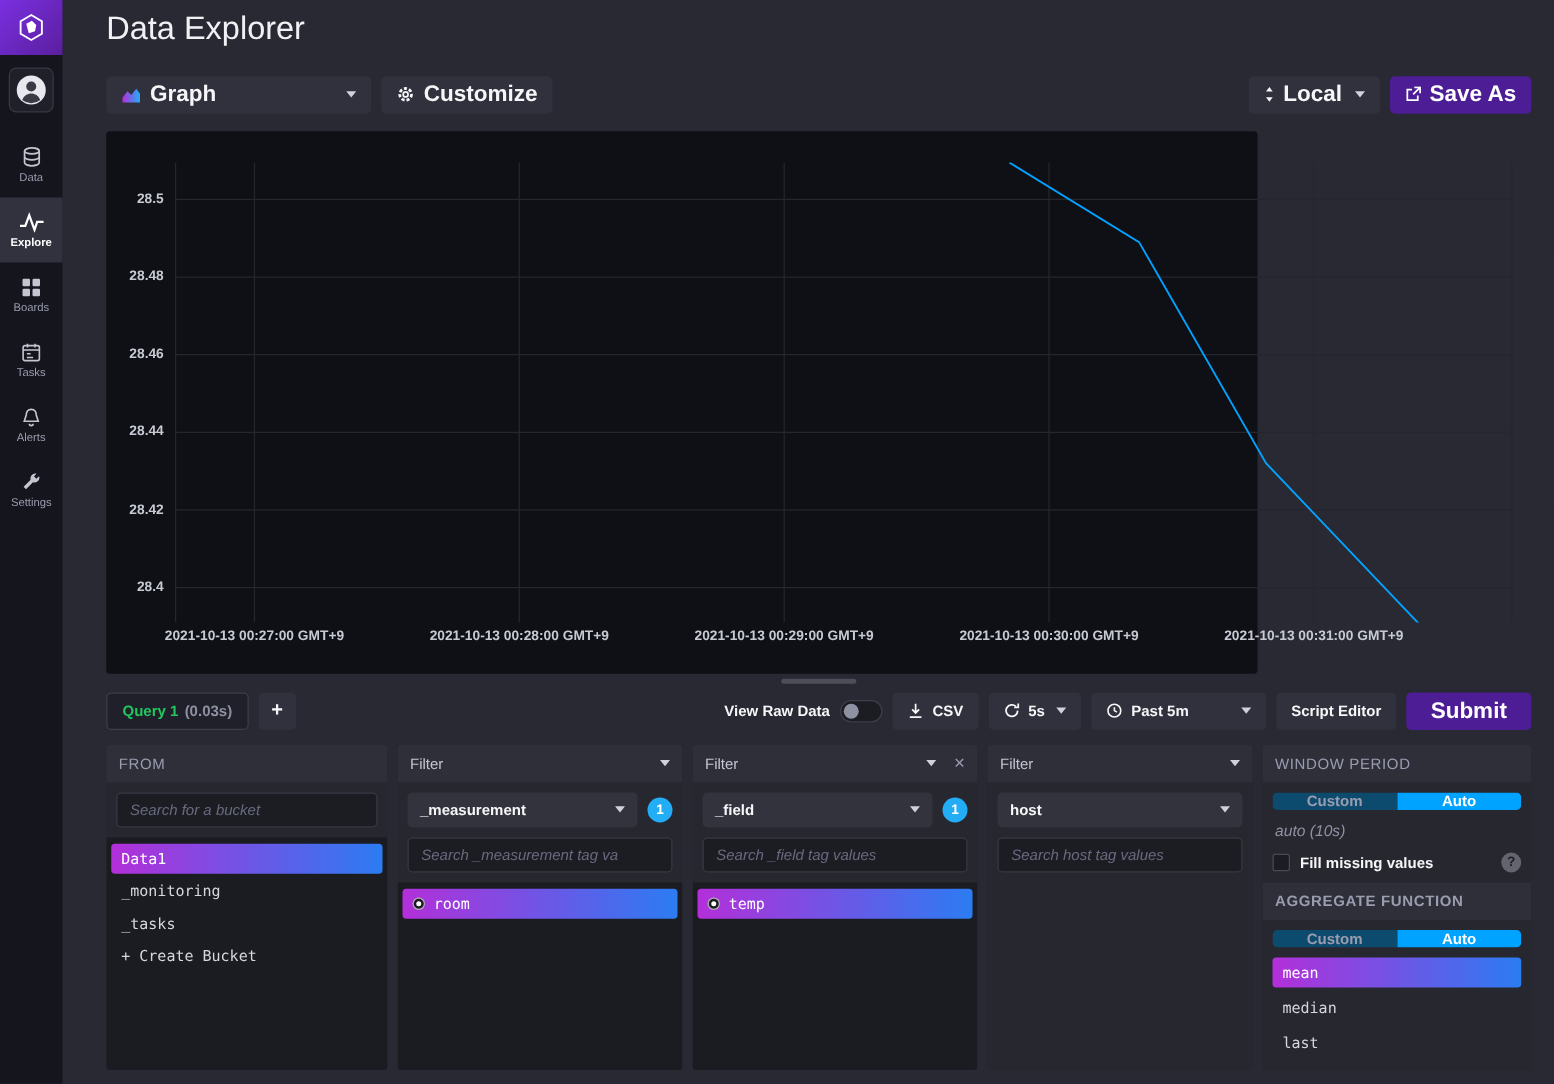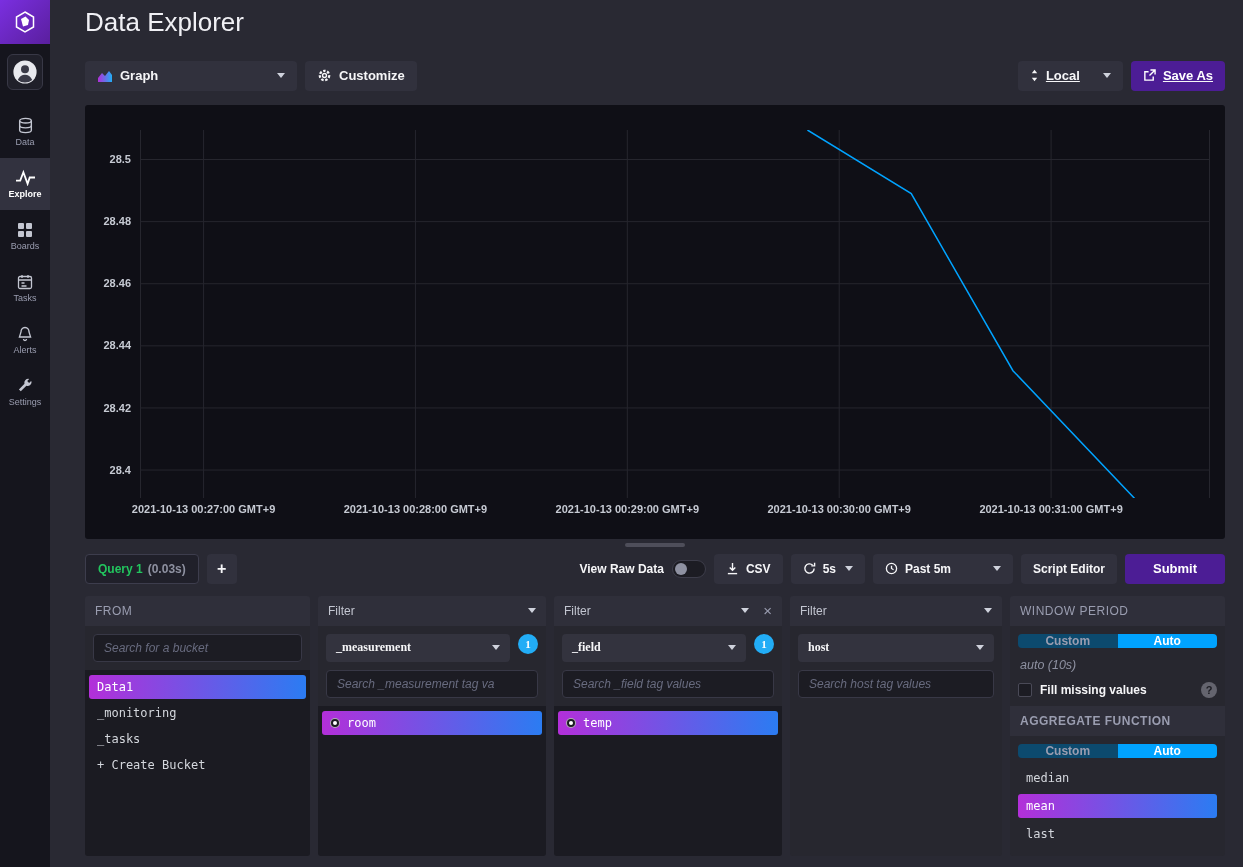--- a/index.html
+++ b/index.html
@@ -21,32 +21,32 @@
   .nav-item svg { color:#c3c6d1; }
   .nav-item.active { background:#32323f; }
   .nav-item.active .nav-label { color:#ffffff; font-weight:bold; }
   .nav-item.active svg { color:#ffffff; }
 
   
   .main { flex:1; padding:0 18px 0 35px; }
   h1 { font-size:26px; font-weight:500; color:#f0f0f5; margin:8px 0 24px; line-height:1.1; }
 
   .toolbar { display:flex; align-items:center; gap:8px; margin-bottom:14px; }
-  .toolbar .right { margin-left:auto; display:flex; gap:8px;text-decoration:underline; }
-  .btn { height:30px; background:#31313d; color:#f6f6f8; border:none; border-radius:4px; font-size:13px; font-weight:bold; display:inline-flex; align-items:center; gap:7px; padding:0 12px; cursor:pointer; font-family:inherit; }
+  .toolbar .right { margin-left:auto; display:flex; gap:8px; }
+  .btn { height:30px; background:#31313d; color:#f6f6f8; border:none; border-radius:4px; font-size:18px; font-weight:bold; display:inline-flex; align-items:center; gap:7px; padding:0 12px; cursor:pointer; font-family:inherit; }
   .btn.blue { background:#4c1d95; color:#fff; }
   .btn svg { flex-shrink:0; }
   .dropdown-btn { justify-content:flex-start; }
   .dd-graph { width:212px; }
   .dd-local { width:105px; }
   .caret { width:0; height:0; border-left:4px solid transparent; border-right:4px solid transparent; border-top:5px solid #cfd2dc; margin-left:auto; }
   .caret.inline { margin-left:2px; }
 
   
-  .chart-panel { position:relative; width:1140px; height:434px; background:#0f0f16; border-radius:3px; }
+  .chart-panel { position:relative; width:921px; height:434px; background:#0f0f16; border-radius:3px; }
   #chart-svg { position:absolute; left:55px; top:25px; }
   #y-labels { position:absolute; left:0; top:25px; width:55px; height:368px; }
   .ytick { position:absolute; right:9px; transform:translateY(-50%); font-size:11px; font-weight:bold; color:#c6cad3; }
   #x-labels { position:absolute; left:55px; top:398px; width:1070px; height:20px; }
   .xtick { position:absolute; transform:translateX(-50%); font-size:11px; font-weight:bold; color:#c6cad3; white-space:nowrap; }
   .chart-scrollbar { width:60px; height:4px; background:#4e4e5a; border-radius:2px; margin:4px auto 0; cursor:pointer; }
 
   
   .query-bar { display:flex; align-items:center; gap:8px; margin-top:7px; }
   .query-tab { height:30px; background:#20202a; border:1px solid #3d3d4d; border-radius:4px; display:inline-flex; align-items:center; gap:5px; padding:0 12px; font-size:12px; cursor:pointer; }
@@ -63,21 +63,21 @@
   
   .builder { display:flex; gap:8px; margin-top:12px; height:260px; overflow:hidden; }
   .col { display:flex; flex-direction:column; border-radius:3px; overflow:hidden; }
   .col1 { width:225px; } .col2 { width:228px; } .col3 { width:228px; } .col4 { width:212px; } .col5 { flex:1; }
   .col-header { height:30px; flex-shrink:0; background:#2f2f3a; display:flex; align-items:center; gap:8px; padding:0 10px; font-size:12px; font-weight:normal; color:#c3c6d1; }
   .col-header.upper { color:#9a9db0; letter-spacing:.5px; }
   .col-header .close { margin-left:6px; color:#9a9db0; font-size:15px; line-height:1; cursor:pointer; }
   .col-body { flex:1; background:#27272f; padding:8px; display:flex; flex-direction:column; gap:8px; overflow:hidden; }
   .search-input { height:28px; background:#1c1c23; border:1px solid #383846; border-radius:4px; padding:0 10px; font-size:12px; font-style:italic; color:#e0e2ea; font-family:inherit; width:100%; }
   .search-input::placeholder { color:#686b7f; font-style:italic; }
-  .dd-row { display:flex; gap:8px;font-family:Liberation Serif, serif; }
+  .dd-row { display:flex; align-items:center; gap:8px; }
   .field-dd { flex:1; height:28px; background:#33333e; border-radius:4px; display:flex; align-items:center; padding:0 10px; font-size:12px; font-weight:bold; color:#f6f6f8; cursor:pointer; }
   .badge { width:20px; height:20px; border-radius:50%; background:#22ADF6; color:#fff; font-size:11px; font-weight:bold; display:flex; align-items:center; justify-content:center; flex-shrink:0; }
   .item-list { flex:1; background:#1b1b22; margin:0 -8px -8px; padding:5px 4px; overflow:hidden; }
   .list-item { height:24px; display:flex; align-items:center; gap:7px; padding:0 8px; margin-bottom:2px; font-family:"DejaVu Sans Mono", monospace; font-size:12px; color:#d4d7dd; border-radius:3px; cursor:pointer; }
   .list-item.selected { background:linear-gradient(90deg,#b32fd9,#2b7cf2); color:#fff; }
   .list-item.dim { color:#9a9db0; }
   .radio-dot { width:10px; height:10px; border-radius:50%; background:#1b1b22; border:1px solid rgba(255,255,255,.65); position:relative; flex-shrink:0; }
   .radio-dot::after { content:""; position:absolute; left:2px; top:2px; width:4px; height:4px; border-radius:50%; background:#fff; }
   .checkbox { width:12px; height:12px; background:#1c1c23; border:1px solid #4a4a57; border-radius:2px; flex-shrink:0; cursor:pointer; }
   .checkbox.lg { width:14px; height:14px; }
@@ -374,22 +374,22 @@
             <span class="help-circle">?</span>
           </div>
           <div class="mid-header">
             <span>AGGREGATE FUNCTION</span>
           </div>
           <div class="seg">
             <div class="seg-btn seg-off">Custom</div>
             <div class="seg-btn seg-on">Auto</div>
           </div>
           <div class="fn-list">
+            <div class="list-item selected">mean</div>
             <div class="list-item">median</div>
-            <div class="list-item selected">mean</div>
             <div class="list-item">last</div>
           </div>
         </div>
       </div>
 
     </div>
   </main>
 </div>
 
 </body></html>

